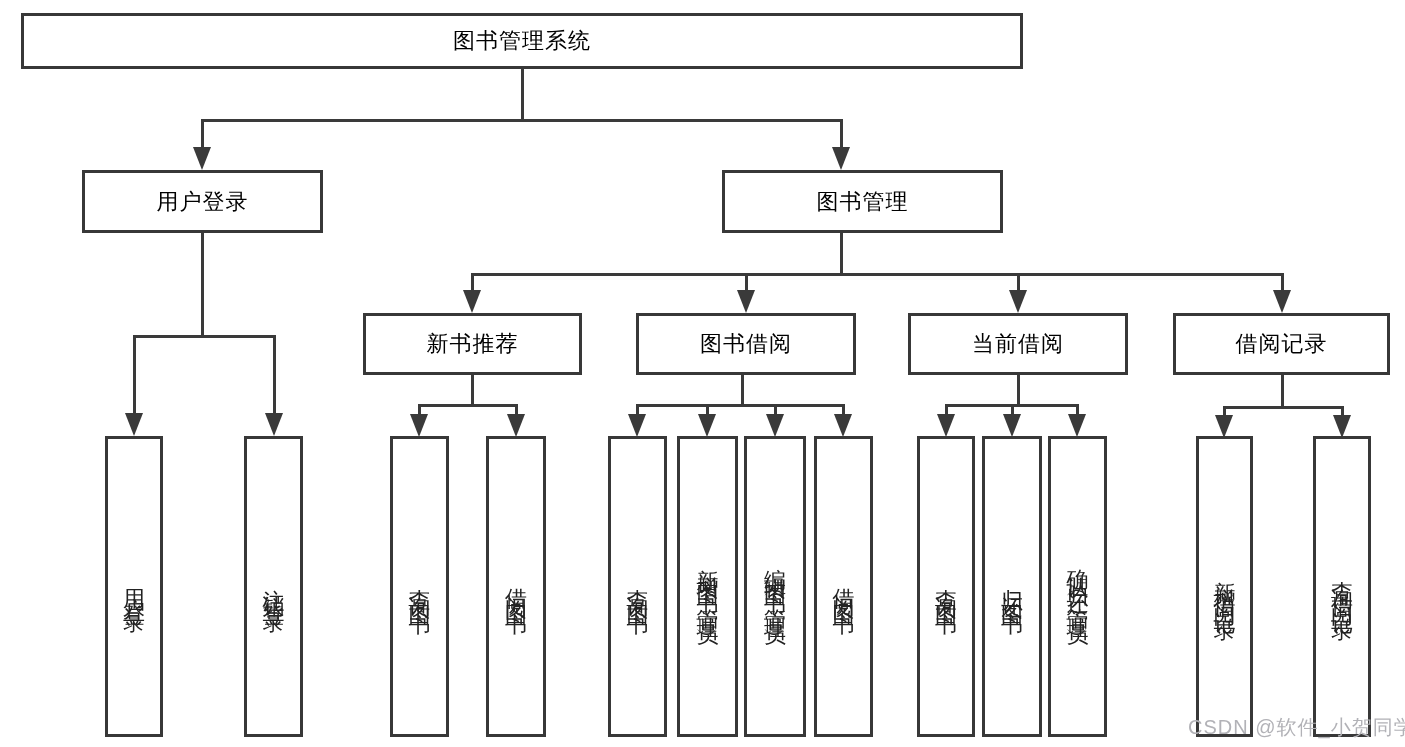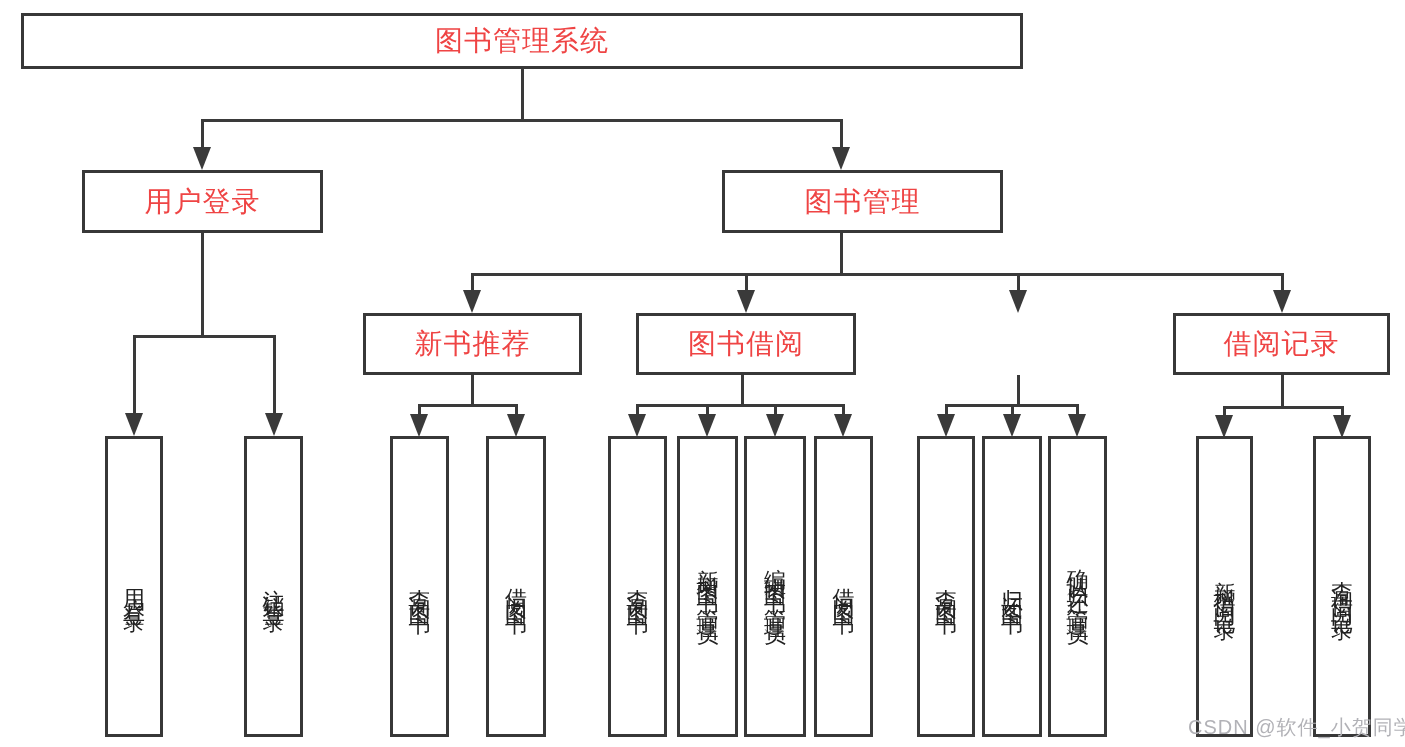--- a/index.html
+++ b/index.html
@@ -9,21 +9,21 @@
     background:#ffffff;
     font-family:"Liberation Sans","DejaVu Sans",sans-serif;
     overflow:hidden;
   }
   .hbox{
     position:absolute;
     background:#ffffff;
     border:3px solid #383838;
     box-sizing:border-box;
     display:flex;align-items:center;justify-content:center;
-    font-size:28px;color:#ef4444;
+    font-size:22px;color:#000000;
     letter-spacing:1px;
   }
   .vbox{
     position:absolute;
     background:#ffffff;
     border:3px solid #383838;
     box-sizing:border-box;
     top:436px;height:301px;
     display:flex;align-items:center;justify-content:center;
   }
@@ -93,20 +93,23 @@
   <div class="arrow" style="left:463px;top:290px"></div>
   <div class="arrow" style="left:737px;top:290px"></div>
   <div class="arrow" style="left:1009px;top:290px"></div>
   <div class="arrow" style="left:1273px;top:290px"></div>
 
   <div class="hbox" style="left:636px;top:313px;width:220px;height:62px">
     <span>图书借阅</span>
   </div>
   <div class="hbox" style="left:363px;top:313px;width:219px;height:62px">
     <span>新书推荐</span>
+  </div>
+  <div class="hbox" style="left:908px;top:313px;width:220px;height:62px">
+    <span>当前借阅</span>
   </div>
   <div class="hbox" style="left:1173px;top:313px;width:217px;height:62px">
     <span>借阅记录</span>
   </div>
 
   <div class="vline" style="left:470.5px;top:375px;height:30px"></div>
   <div class="hline" style="left:417.5px;top:403.5px;width:100px"></div>
   <div class="vline" style="left:417.5px;top:405px;height:10px"></div>
   <div class="vline" style="left:514.5px;top:405px;height:10px"></div>
   <div class="arrow" style="left:410px;top:414px"></div>

